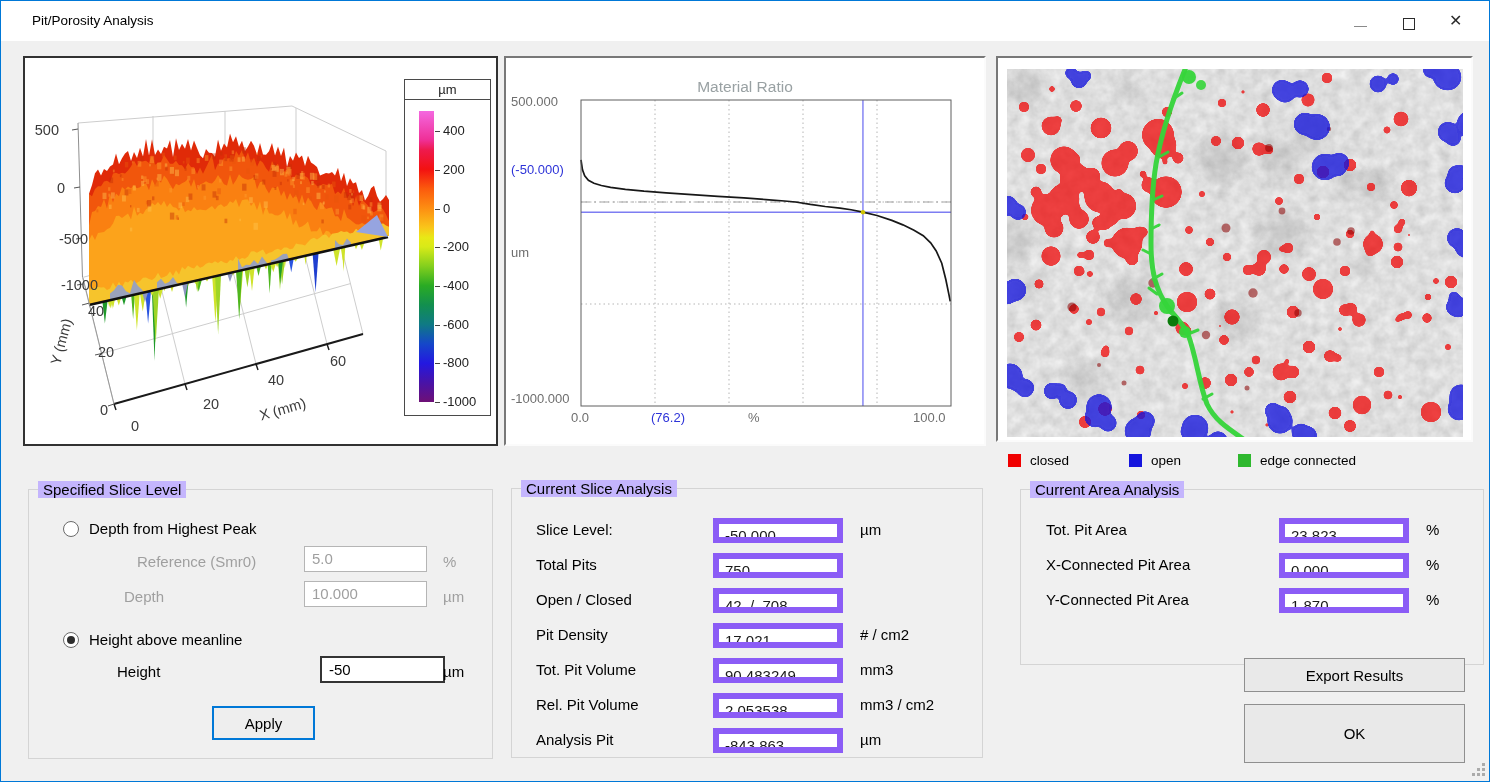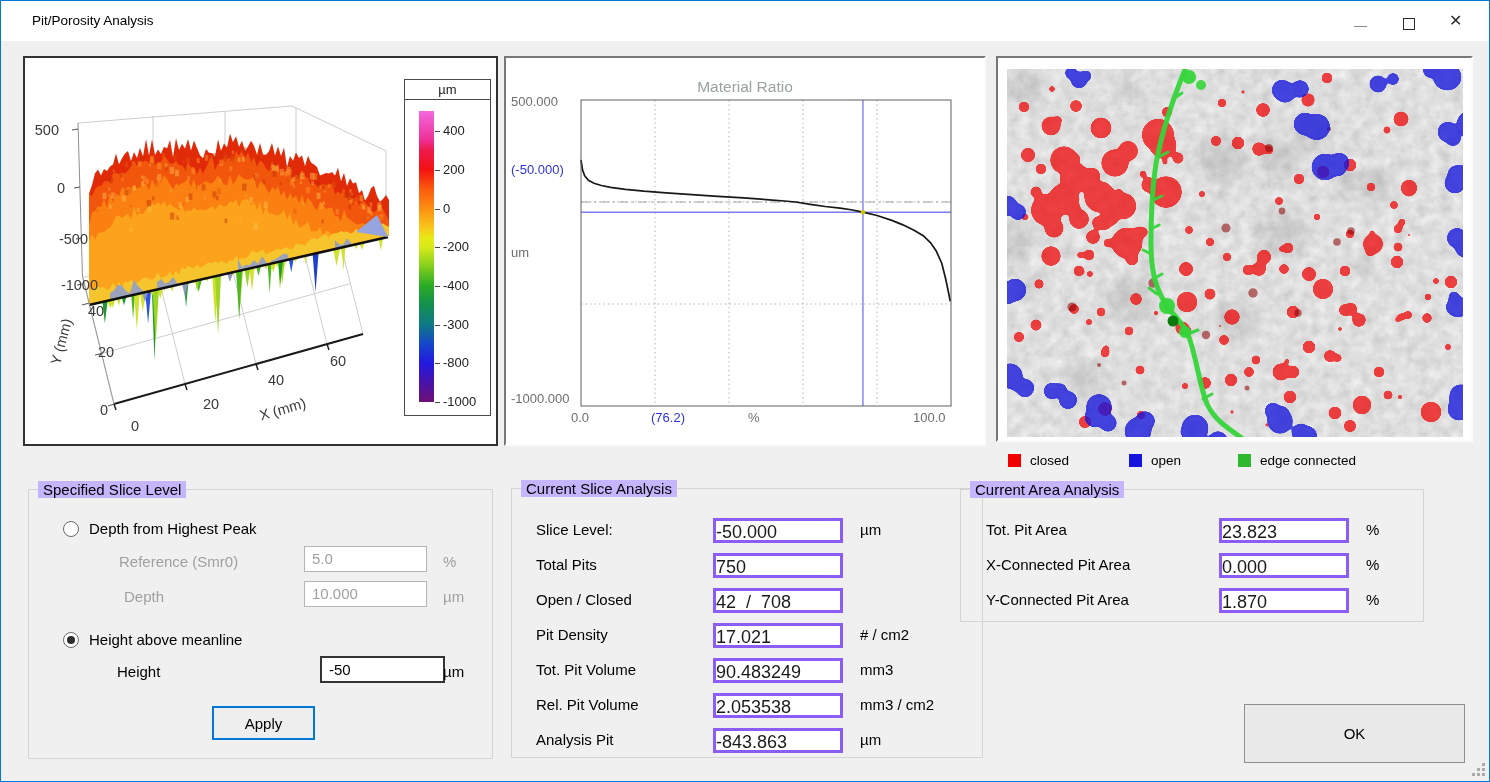--- a/index.html
+++ b/index.html
@@ -43,21 +43,21 @@
   
   .legend-item { position:absolute; top:452px; height:16px; }
   .legend-sq { position:absolute; top:1px; width:13px; height:13px; }
   .legend-txt { position:absolute; left:22px; top:0; font-size:13.5px; color:#000; white-space:nowrap; }
 
   
   .groupbox { position:absolute; border:1px solid #d4d4d4; }
   .groupbox > legend { position:absolute; top:-9px; left:9px; background:#c4b5fd; padding:0 5px; font-size:15px; color:#000; white-space:nowrap; }
   .lbl { position:absolute; font-size:15px; color:#000; white-space:nowrap; }
   .lbl-dis { color:#9f9f9f; }
-  .fieldbox { position:absolute; width:130px; height:25px; background:#fff; border:3px solid #8b5cf6; font-size:18px; line-height:23px; padding-left:0; white-space:pre; overflow:hidden; }
+  .fieldbox { position:absolute; width:130px; height:25px; background:#fff; border:6px solid #8b5cf6; font-size:15px; line-height:23px; padding-left:6px; white-space:pre; overflow:hidden; }
   .inputbox { position:absolute; width:123px; height:26px; background:#fff; border:1px solid #b5b5b5; font-size:15px; line-height:24px; padding-left:7px; color:#9f9f9f; }
   .inputbox.active { width:125px; height:27px; border:2px solid #343434; color:#000; line-height:23px;margin-left:16px; }
   .radio { position:absolute; width:16px; height:16px; border-radius:50%; border:1px solid #6a6a6a; background:#fff; }
   .radio.checked::after { content:""; position:absolute; left:3px; top:3px; width:8px; height:8px; border-radius:50%; background:#2e2e2e; }
 
   
   .btn { position:absolute; background:#e9e9e9; border:1px solid #8f8f8f; font-size:15px; font-family:inherit; color:#000; cursor:pointer; }
   #btn-apply { left:183px; top:216px; width:103px; height:34px; border:2px solid #0078d7; background:#eeeeee; }
   #btn-export { left:1243px; top:657px; width:221px; height:34px; }
   #btn-ok { left:1243px; top:703px; width:221px; height:59px; }
@@ -375,21 +375,21 @@
       </g>
     </svg>
     <div id="colorbar">
       <div id="colorbar-header">µm</div>
       <div id="colorbar-grad"></div>
       <div class="cb-tick" style="top:43px"><i></i><span>400</span></div>
       <div class="cb-tick" style="top:82px"><i></i><span>200</span></div>
       <div class="cb-tick" style="top:121px"><i></i><span>0</span></div>
       <div class="cb-tick" style="top:159px"><i></i><span>-200</span></div>
       <div class="cb-tick" style="top:198px"><i></i><span>-400</span></div>
-      <div class="cb-tick" style="top:237px"><i></i><span>-300</span></div>
+      <div class="cb-tick" style="top:237px"><i></i><span>-600</span></div>
       <div class="cb-tick" style="top:275px"><i></i><span>-800</span></div>
       <div class="cb-tick" style="top:314px"><i></i><span>-1000</span></div>
     </div>
   </div>
 
   <div id="panel-mr" class="panel-sunken">
     <div id="mr-title">Material Ratio</div>
     <svg id="mr-svg" width="478" height="386" viewBox="0 0 478 386" style="position:absolute;left:0;top:0">
         <line x1="149" y1="42" x2="149" y2="348" stroke="#b5b5b5" stroke-width="1" stroke-dasharray="1.5 3"></line>
         <line x1="223" y1="42" x2="223" y2="348" stroke="#b5b5b5" stroke-width="1" stroke-dasharray="1.5 3"></line>
@@ -733,21 +733,21 @@
   </div>
   <div class="legend-item" style="left:1237px;width:160px">
     <span class="legend-sq" id="lg-sq-2" style="background: rgb(46, 184, 46);"></span>
     <span class="legend-txt">edge connected</span>
   </div>
 
   <div class="groupbox" style="left:27px;top:488px;width:465px;height:270px">
     <legend>Specified Slice Level</legend>
     <span class="radio" style="left:34px;top:31px"></span>
     <span class="lbl" style="left:60px;top:30px">Depth from Highest Peak</span>
-    <span class="lbl lbl-dis" style="left:90px;top:63px">Reference (Smr0)</span>
+    <span class="lbl lbl-dis" style="left:108px;top:63px">Reference (Smr0)</span>
     <div class="inputbox" style="left:275px;top:56px">5.0</div>
     <span class="lbl lbl-dis" style="left:414px;top:63px">%</span>
     <span class="lbl lbl-dis" style="left:95px;top:98px">Depth</span>
     <div class="inputbox" style="left:275px;top:91px">10.000</div>
     <span class="lbl lbl-dis" style="left:414px;top:98px">µm</span>
     <span class="radio checked" style="left:34px;top:142px"></span>
     <span class="lbl" style="left:60px;top:141px">Height above meanline</span>
     <span class="lbl" style="left:88px;top:173px">Height</span>
     <div class="inputbox active" style="left:275px;top:166px">-50</div>
     <span class="lbl" style="left:414px;top:173px">µm</span>
@@ -772,33 +772,34 @@
     <div class="fieldbox" style="left:201px;top:169px">90.483249</div>
     <span class="lbl" style="left:348px;top:172px">mm3</span>
     <span class="lbl" style="left:24px;top:207px">Rel. Pit Volume</span>
     <div class="fieldbox" style="left:201px;top:204px">2.053538</div>
     <span class="lbl" style="left:348px;top:207px">mm3 / cm2</span>
     <span class="lbl" style="left:24px;top:242px">Analysis Pit</span>
     <div class="fieldbox" style="left:201px;top:239px">-843.863</div>
     <span class="lbl" style="left:348px;top:242px">µm</span>
   </div>
 
-  <div class="groupbox" style="left:959px;top:488px;width:464px;height:133px">
+  <div class="groupbox" style="left:1019px;top:488px;width:464px;height:176px">
     <legend>Current Area Analysis</legend>
     <span class="lbl" style="left:25px;top:31px">Tot. Pit Area</span>
     <div class="fieldbox" style="left:258px;top:28px">23.823</div>
     <span class="lbl" style="left:405px;top:31px">%</span>
     <span class="lbl" style="left:25px;top:66px">X-Connected Pit Area</span>
     <div class="fieldbox" style="left:258px;top:63px">0.000</div>
     <span class="lbl" style="left:405px;top:66px">%</span>
     <span class="lbl" style="left:25px;top:101px">Y-Connected Pit Area</span>
     <div class="fieldbox" style="left:258px;top:98px">1.870</div>
     <span class="lbl" style="left:405px;top:101px">%</span>
   </div>
 
+  <button class="btn" id="btn-export">Export Results</button>
   <button class="btn" id="btn-ok">OK</button>
 
   <div id="grip">
     <i style="right:0;top:0"></i>
       <i style="right:0;top:5px"></i>
       <i style="right:5px;top:5px"></i>
     <i style="right:0;top:10px"></i>
       <i style="right:5px;top:10px"></i>
       <i style="right:10px;top:10px"></i>
   </div>

